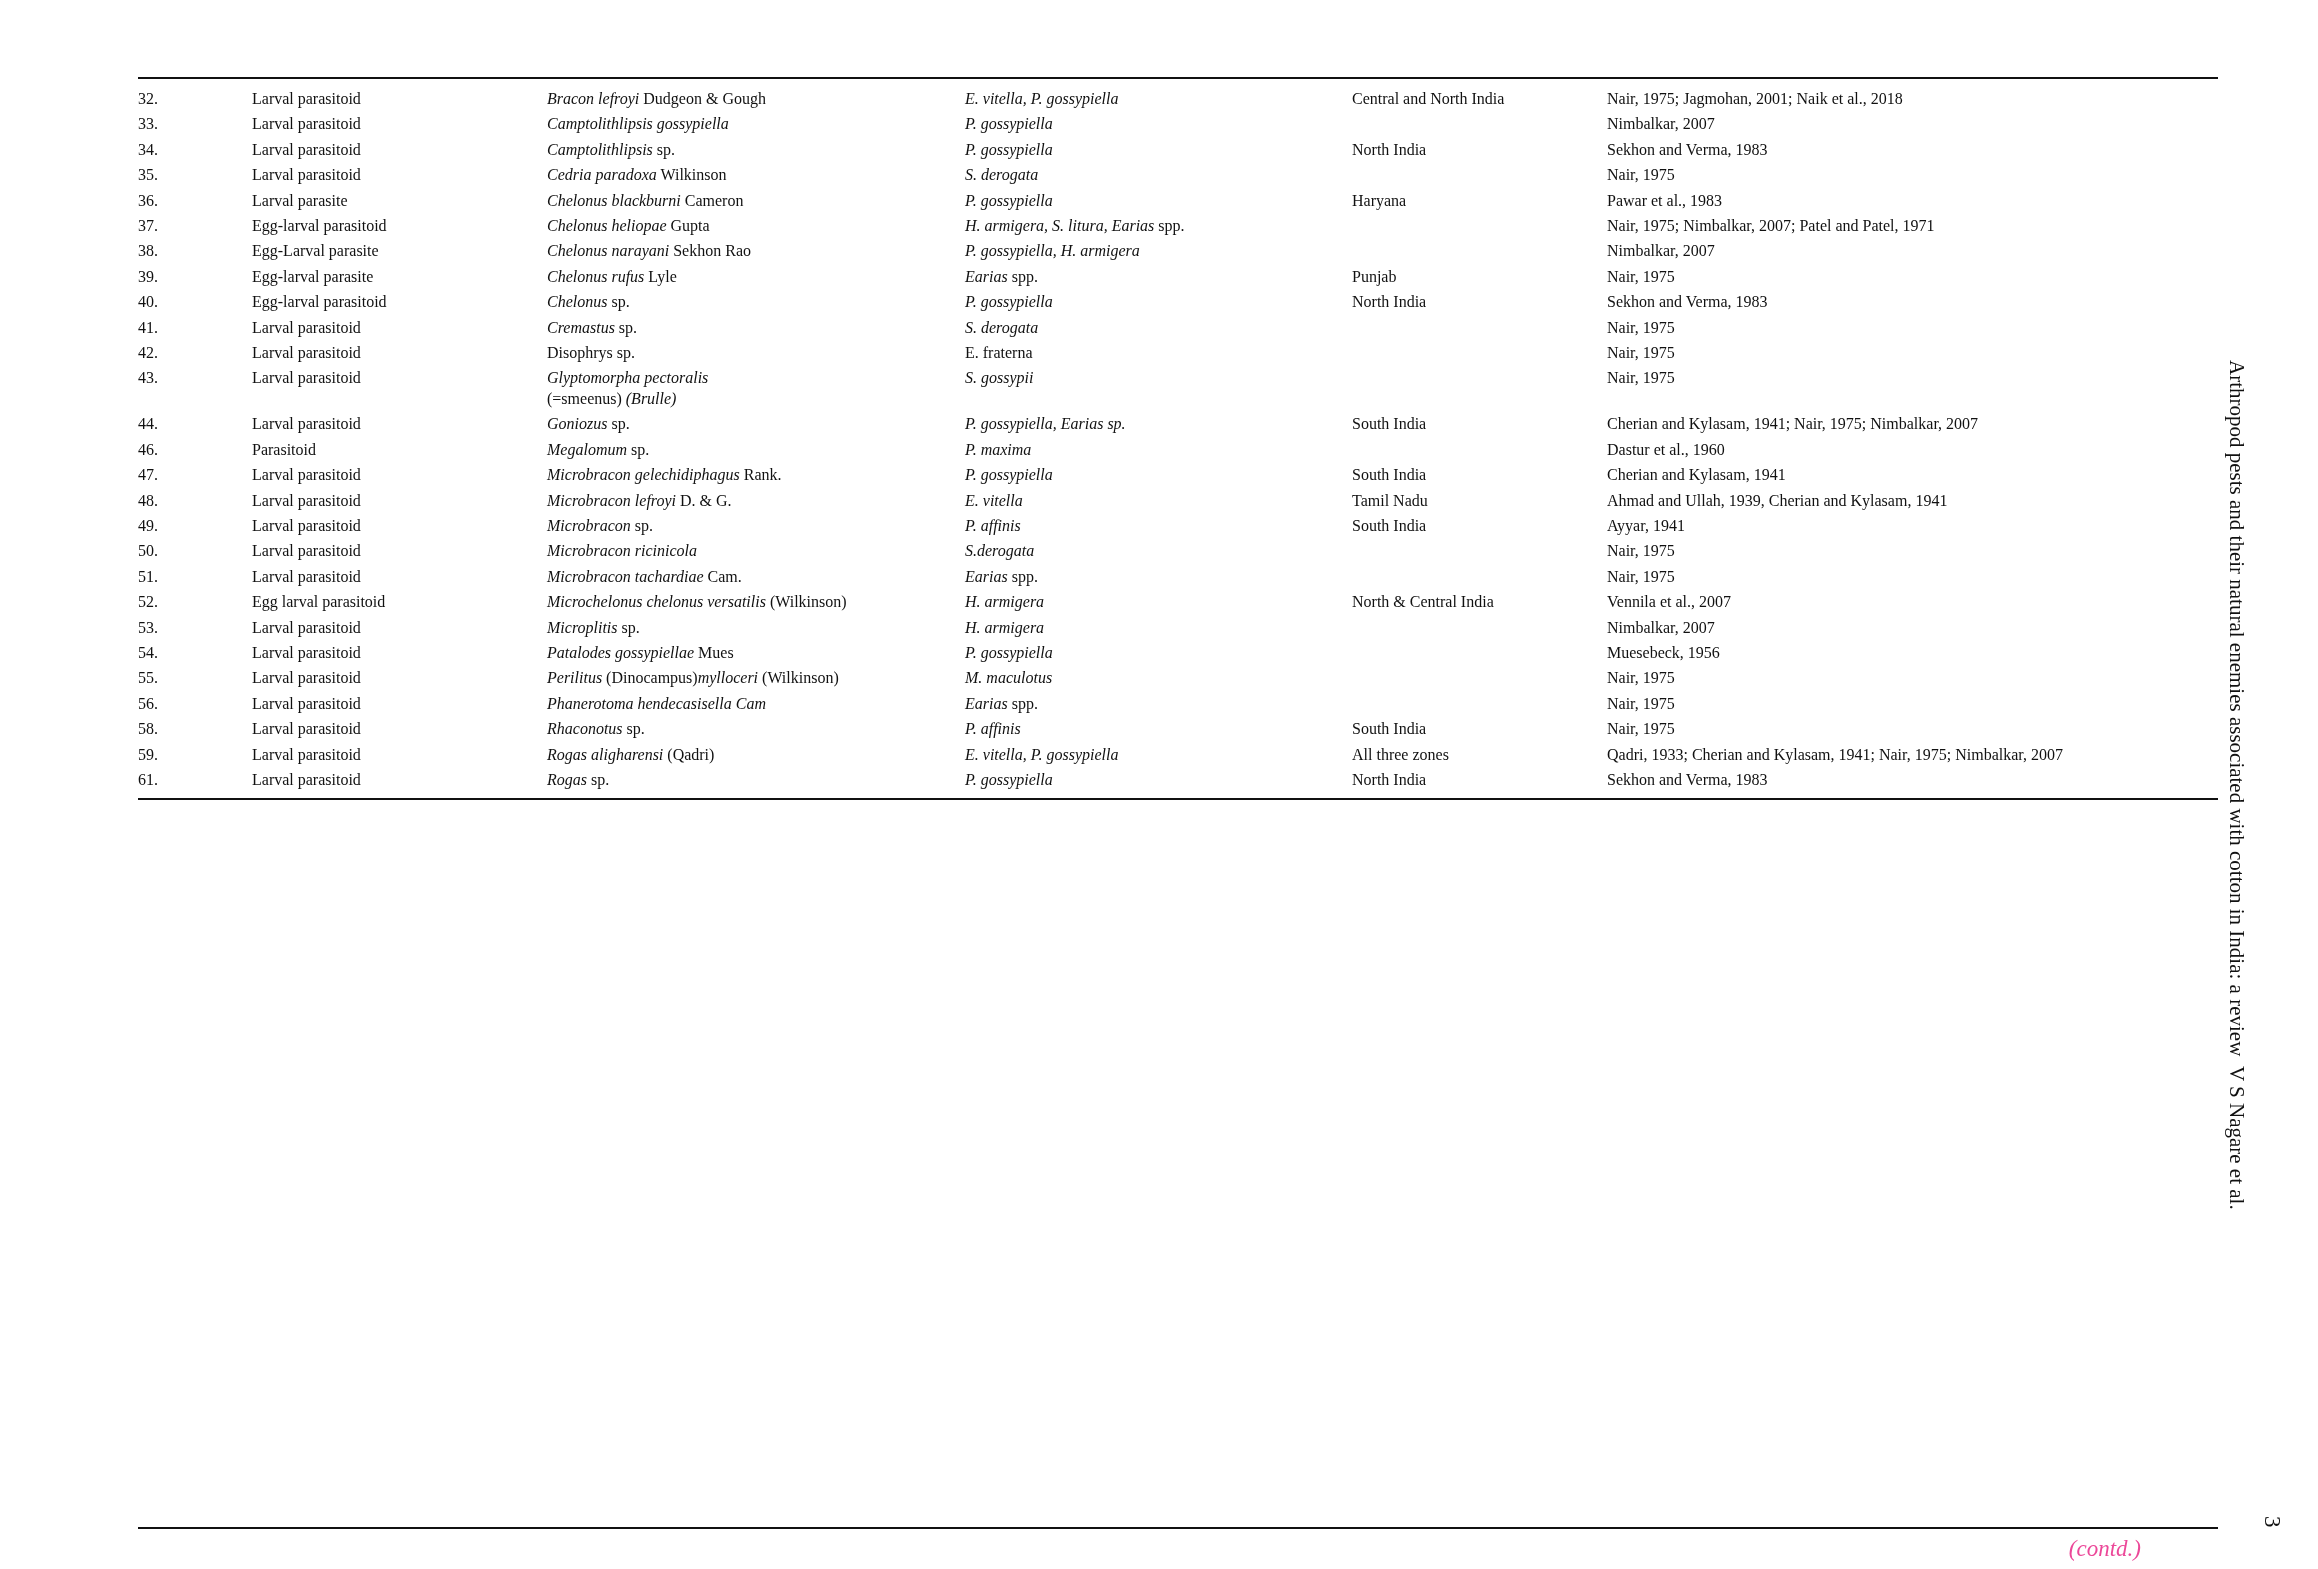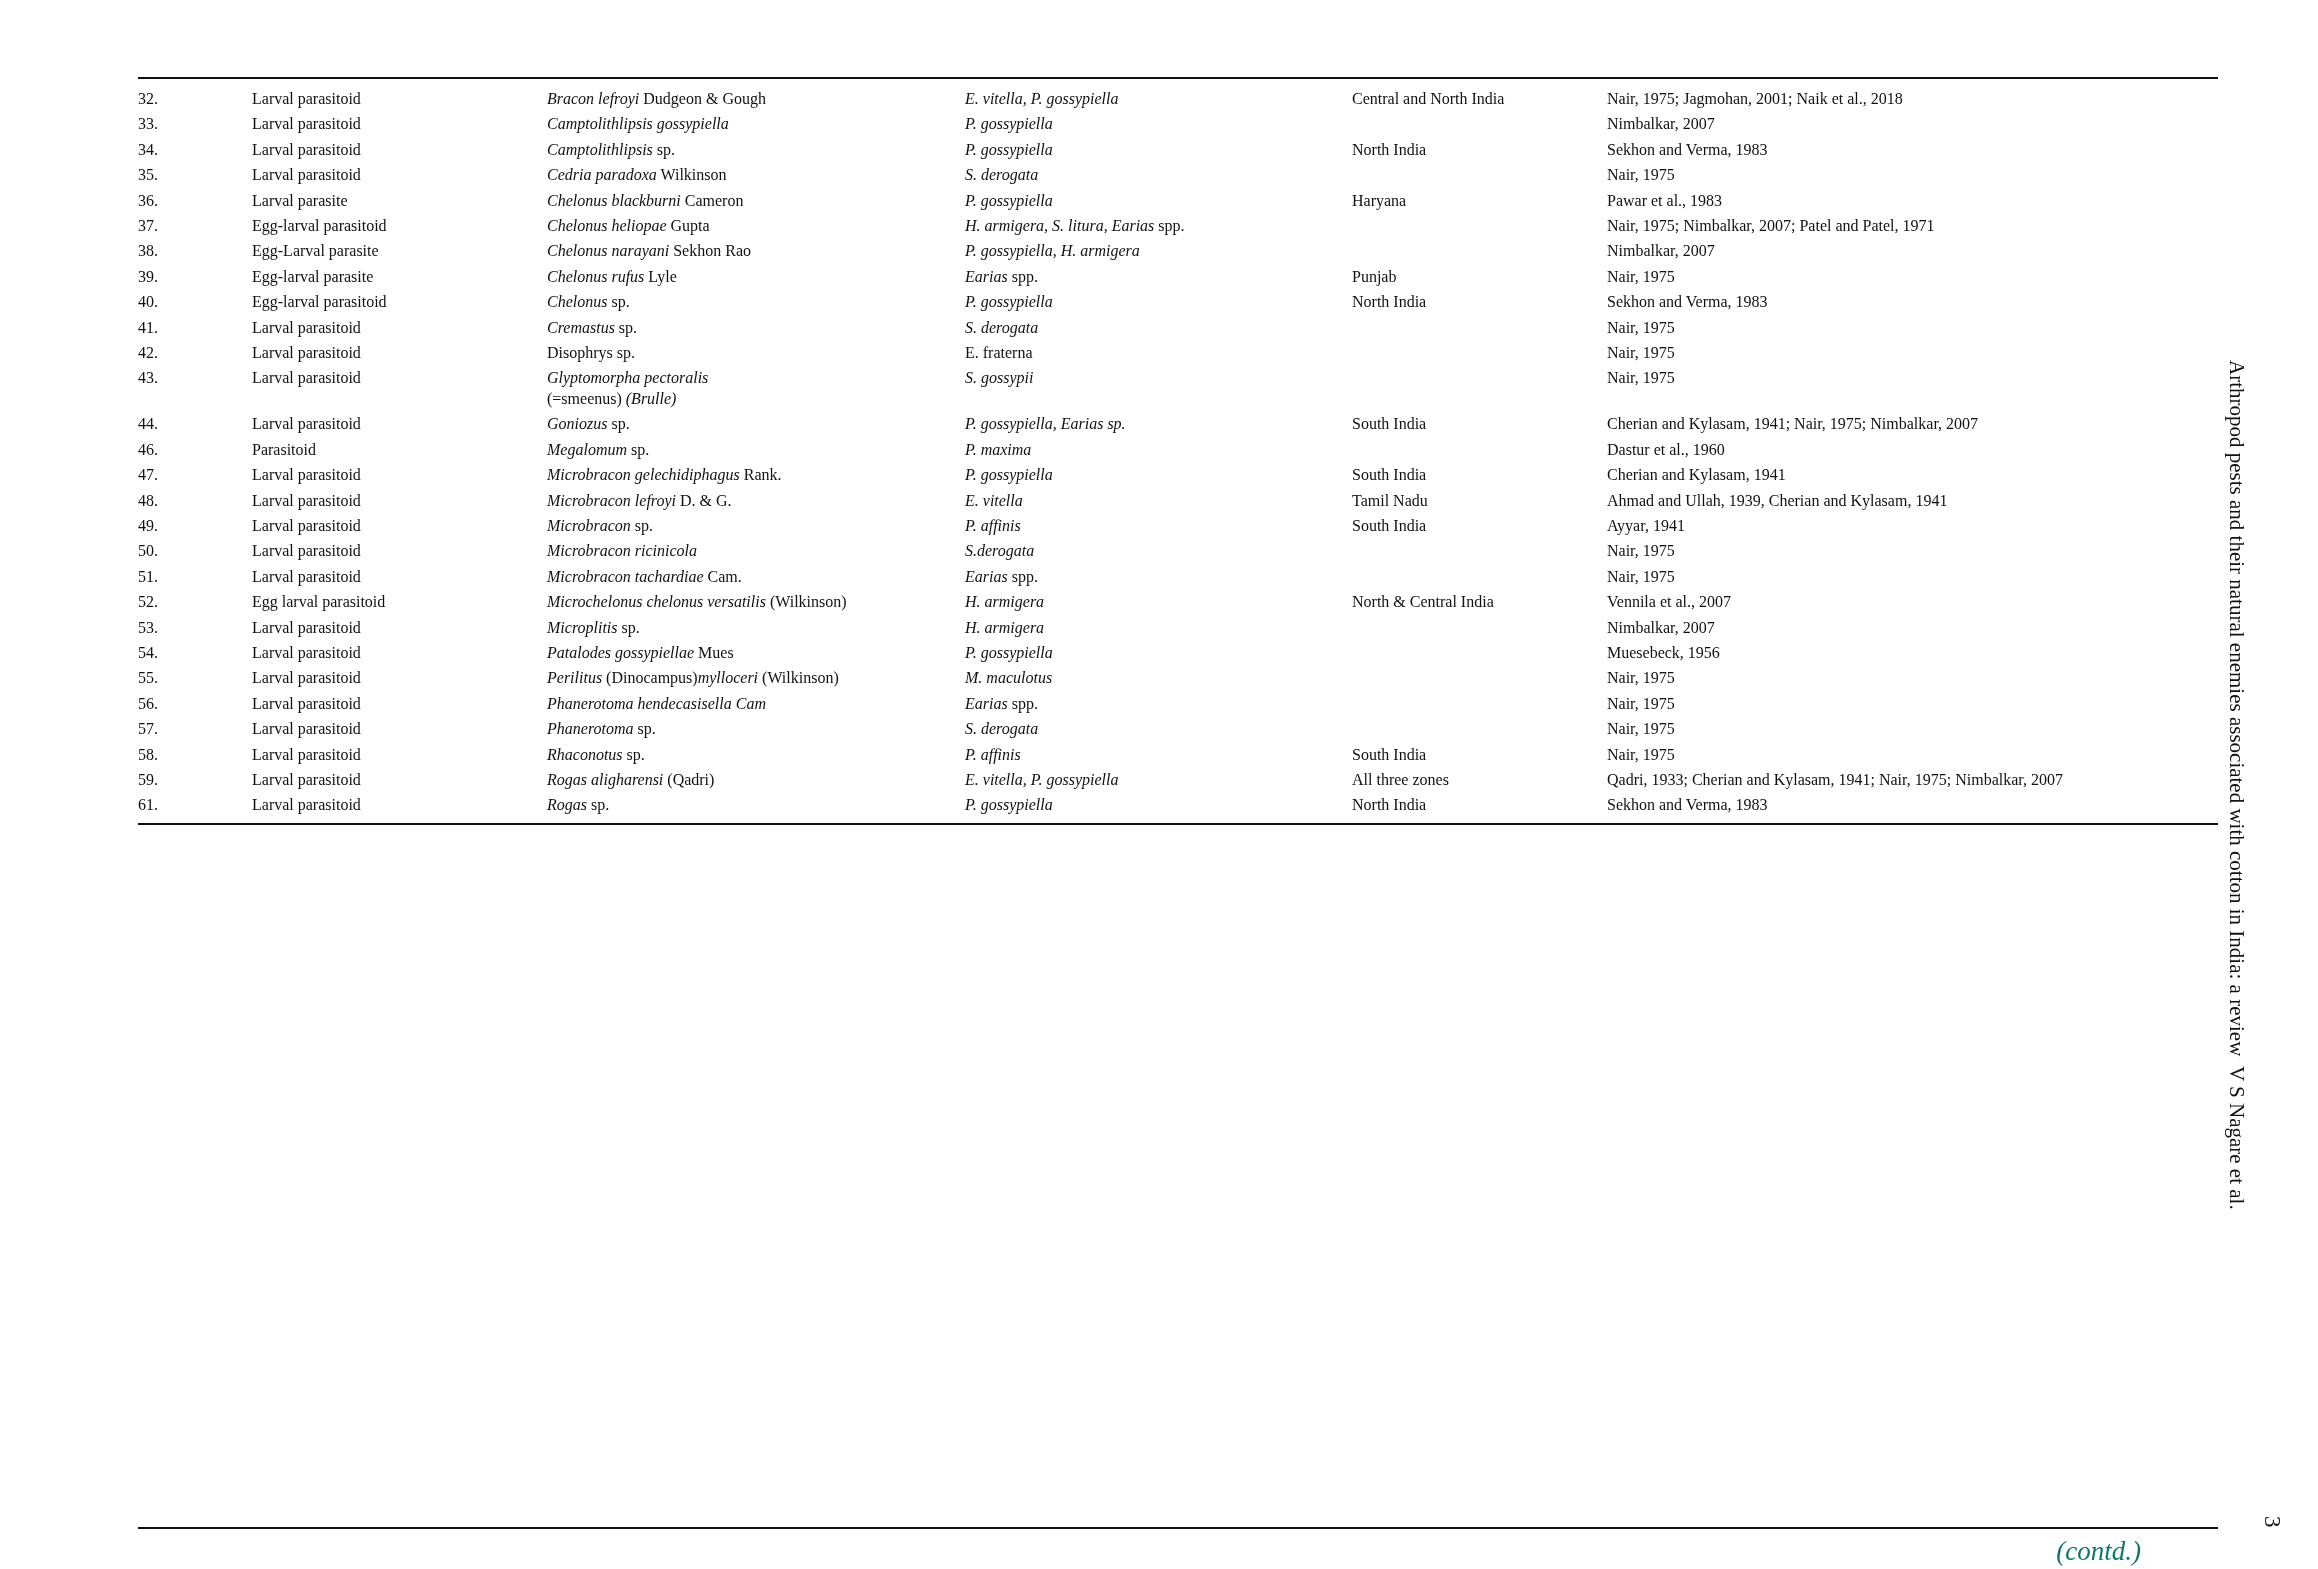--- a/index.html
+++ b/index.html
@@ -92,23 +92,23 @@
     left: 138px;
     top: 1527px;
     width: 2080px;
     height: 0;
     border-top: 2.3px solid #111111;
   }
   #contd {
     position: absolute;
     right: 178px;
     top: 1536px;
-    font-size: 27px;
+    font-size: 23px;
     font-style: italic;
-    color: #0f766e;
+    color: #ec4899;
   }
   #page-number {
     position: absolute;
     right: 34px;
     top: 1516px;
     font-size: 23px;
     color: #111111;
     writing-mode: vertical-rl;
   }
 </style>
@@ -316,28 +316,20 @@
           </tr>
           <tr>
             <td><span class="rm">56.</span></td>
             <td><span class="rm">Larval parasitoid</span></td>
             <td><span class="it">Phanerotoma hendecasisella Cam</span></td>
             <td><span class="it">Earias</span><span class="rm"> spp.</span></td>
             <td><span class="rm"></span></td>
             <td><span class="rm">Nair, 1975</span></td>
           </tr>
           <tr>
-            <td><span class="rm">57.</span></td>
-            <td><span class="rm">Larval parasitoid</span></td>
-            <td><span class="it">Phanerotoma</span><span class="rm"> sp.</span></td>
-            <td><span class="it">S. derogata</span></td>
-            <td><span class="rm"></span></td>
-            <td><span class="rm">Nair, 1975</span></td>
-          </tr>
-          <tr>
             <td><span class="rm">58.</span></td>
             <td><span class="rm">Larval parasitoid</span></td>
             <td><span class="it"> Rhaconotus</span><span class="rm"> sp.</span></td>
             <td><span class="it">P. affinis</span></td>
             <td><span class="rm">South India</span></td>
             <td><span class="rm">Nair, 1975</span></td>
           </tr>
           <tr>
             <td><span class="rm">59.</span></td>
             <td><span class="rm">Larval parasitoid</span></td>

